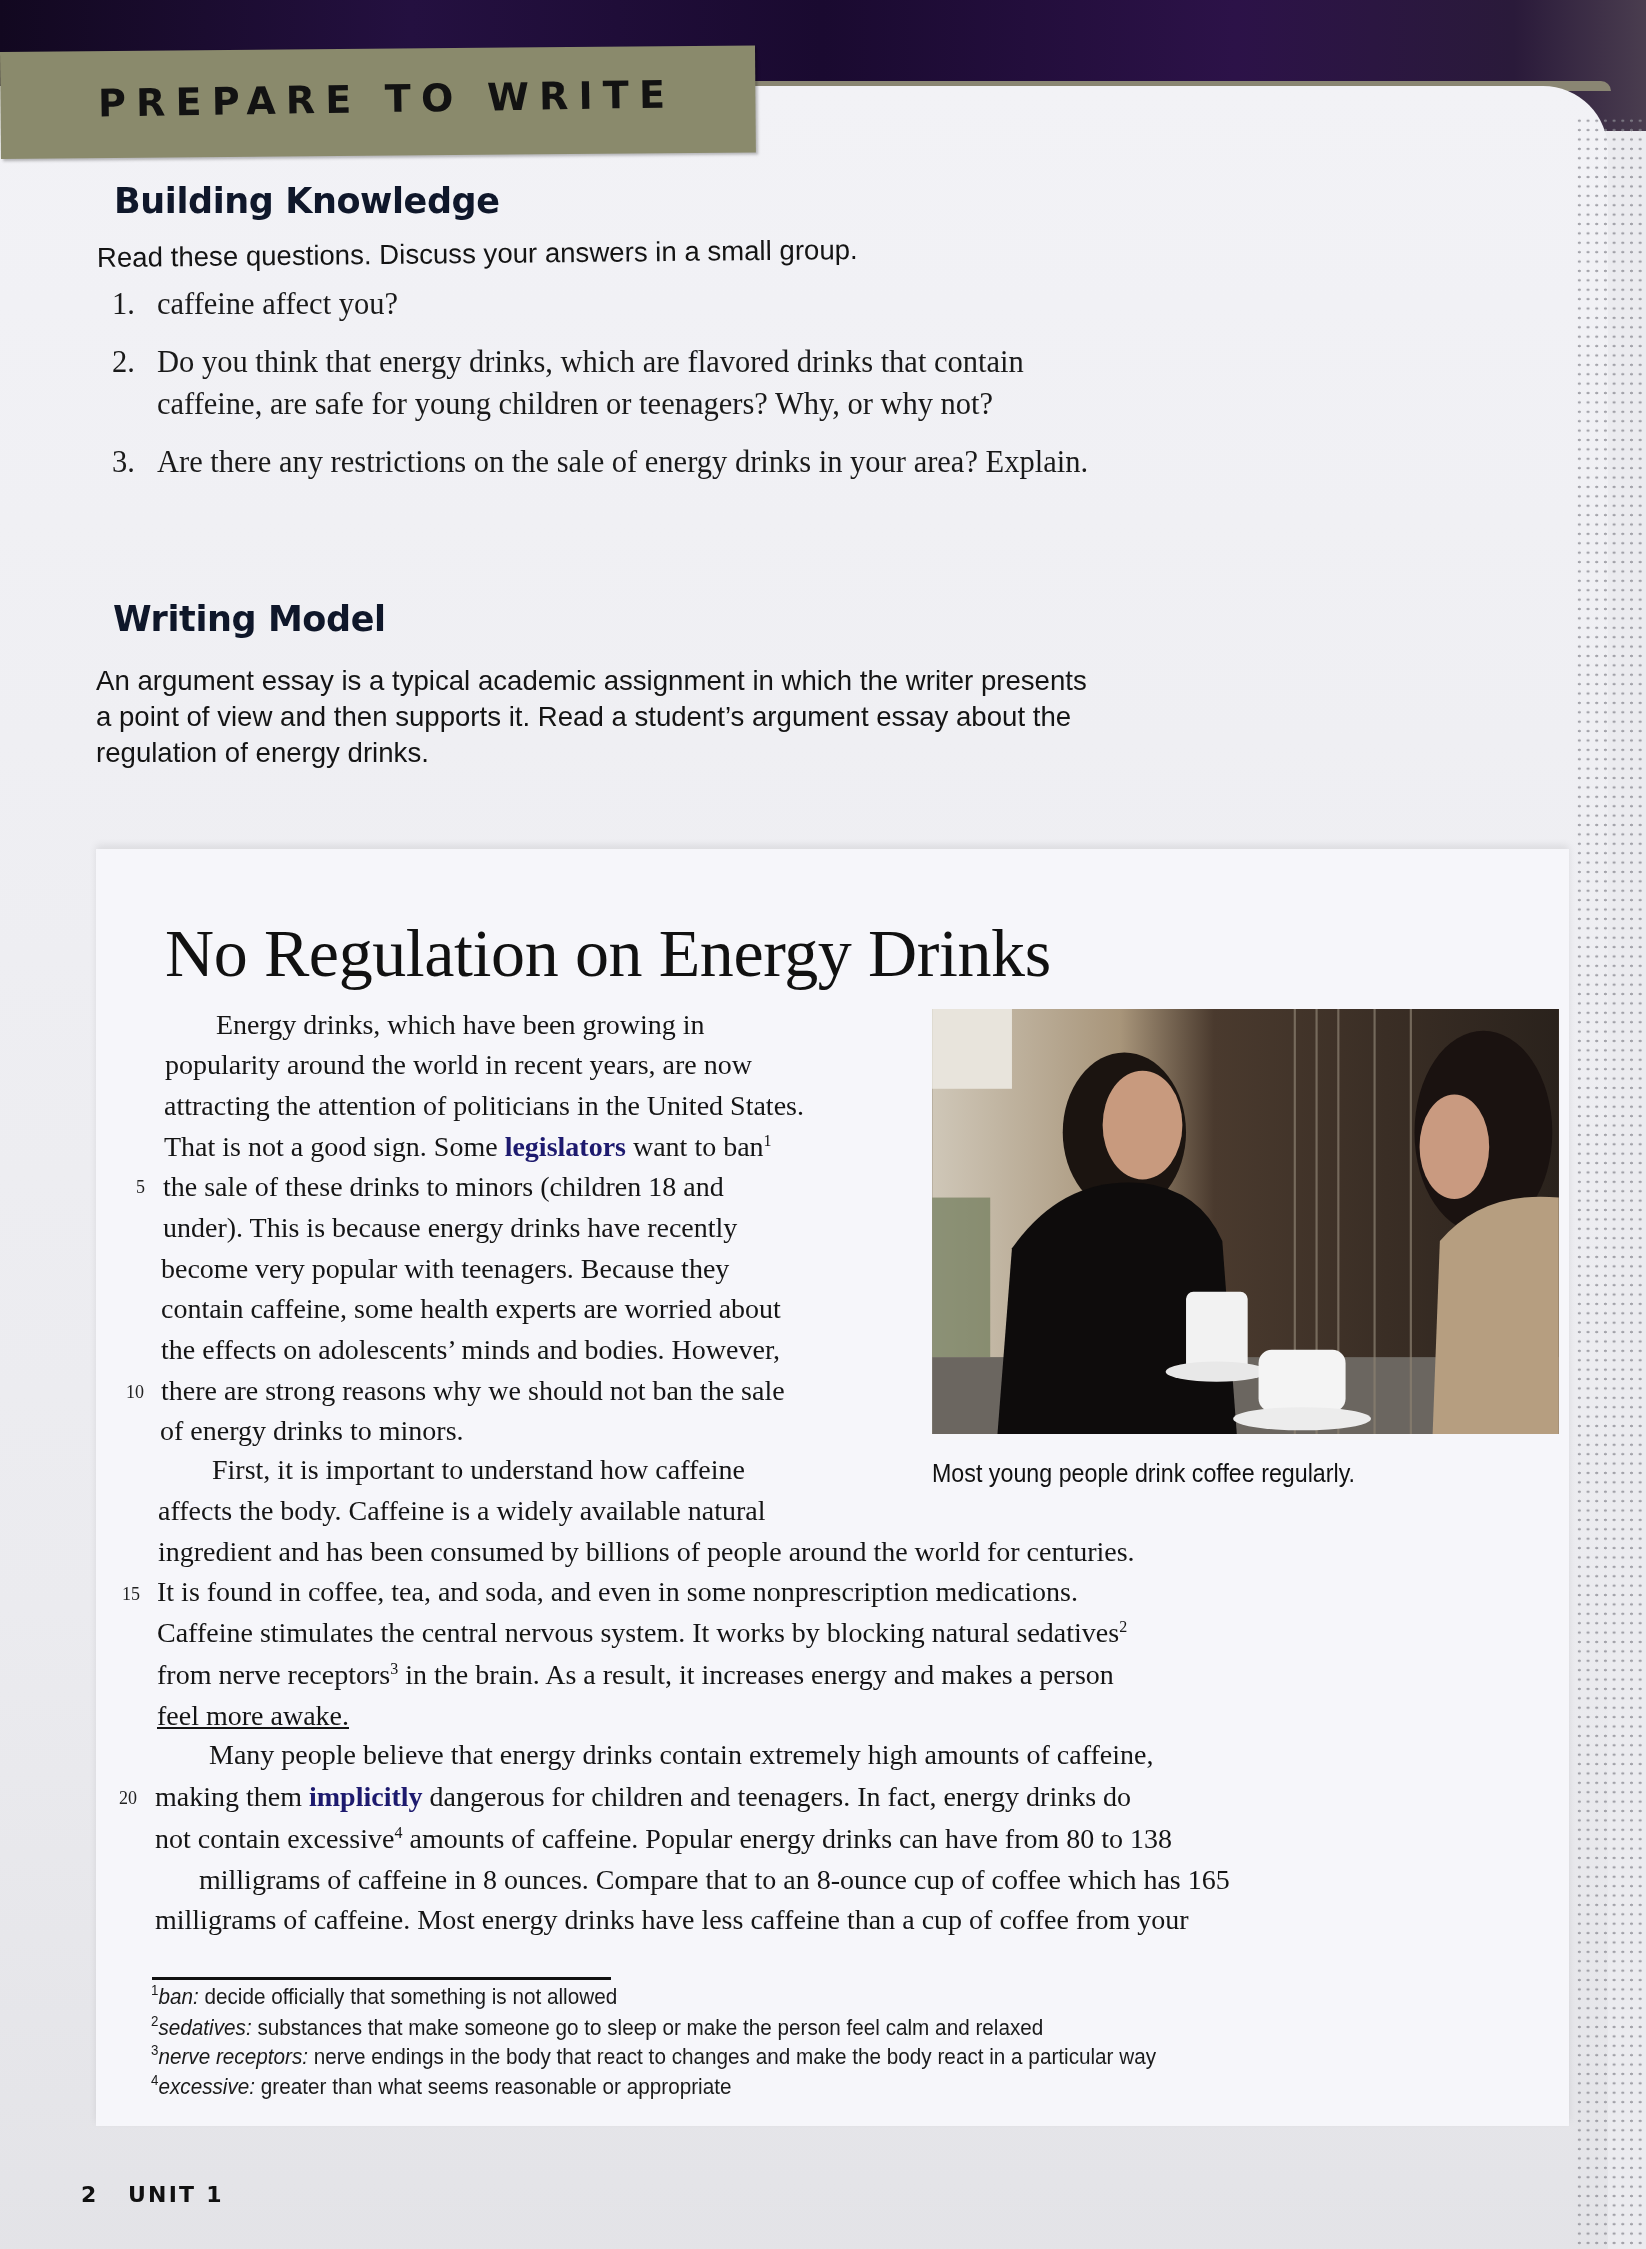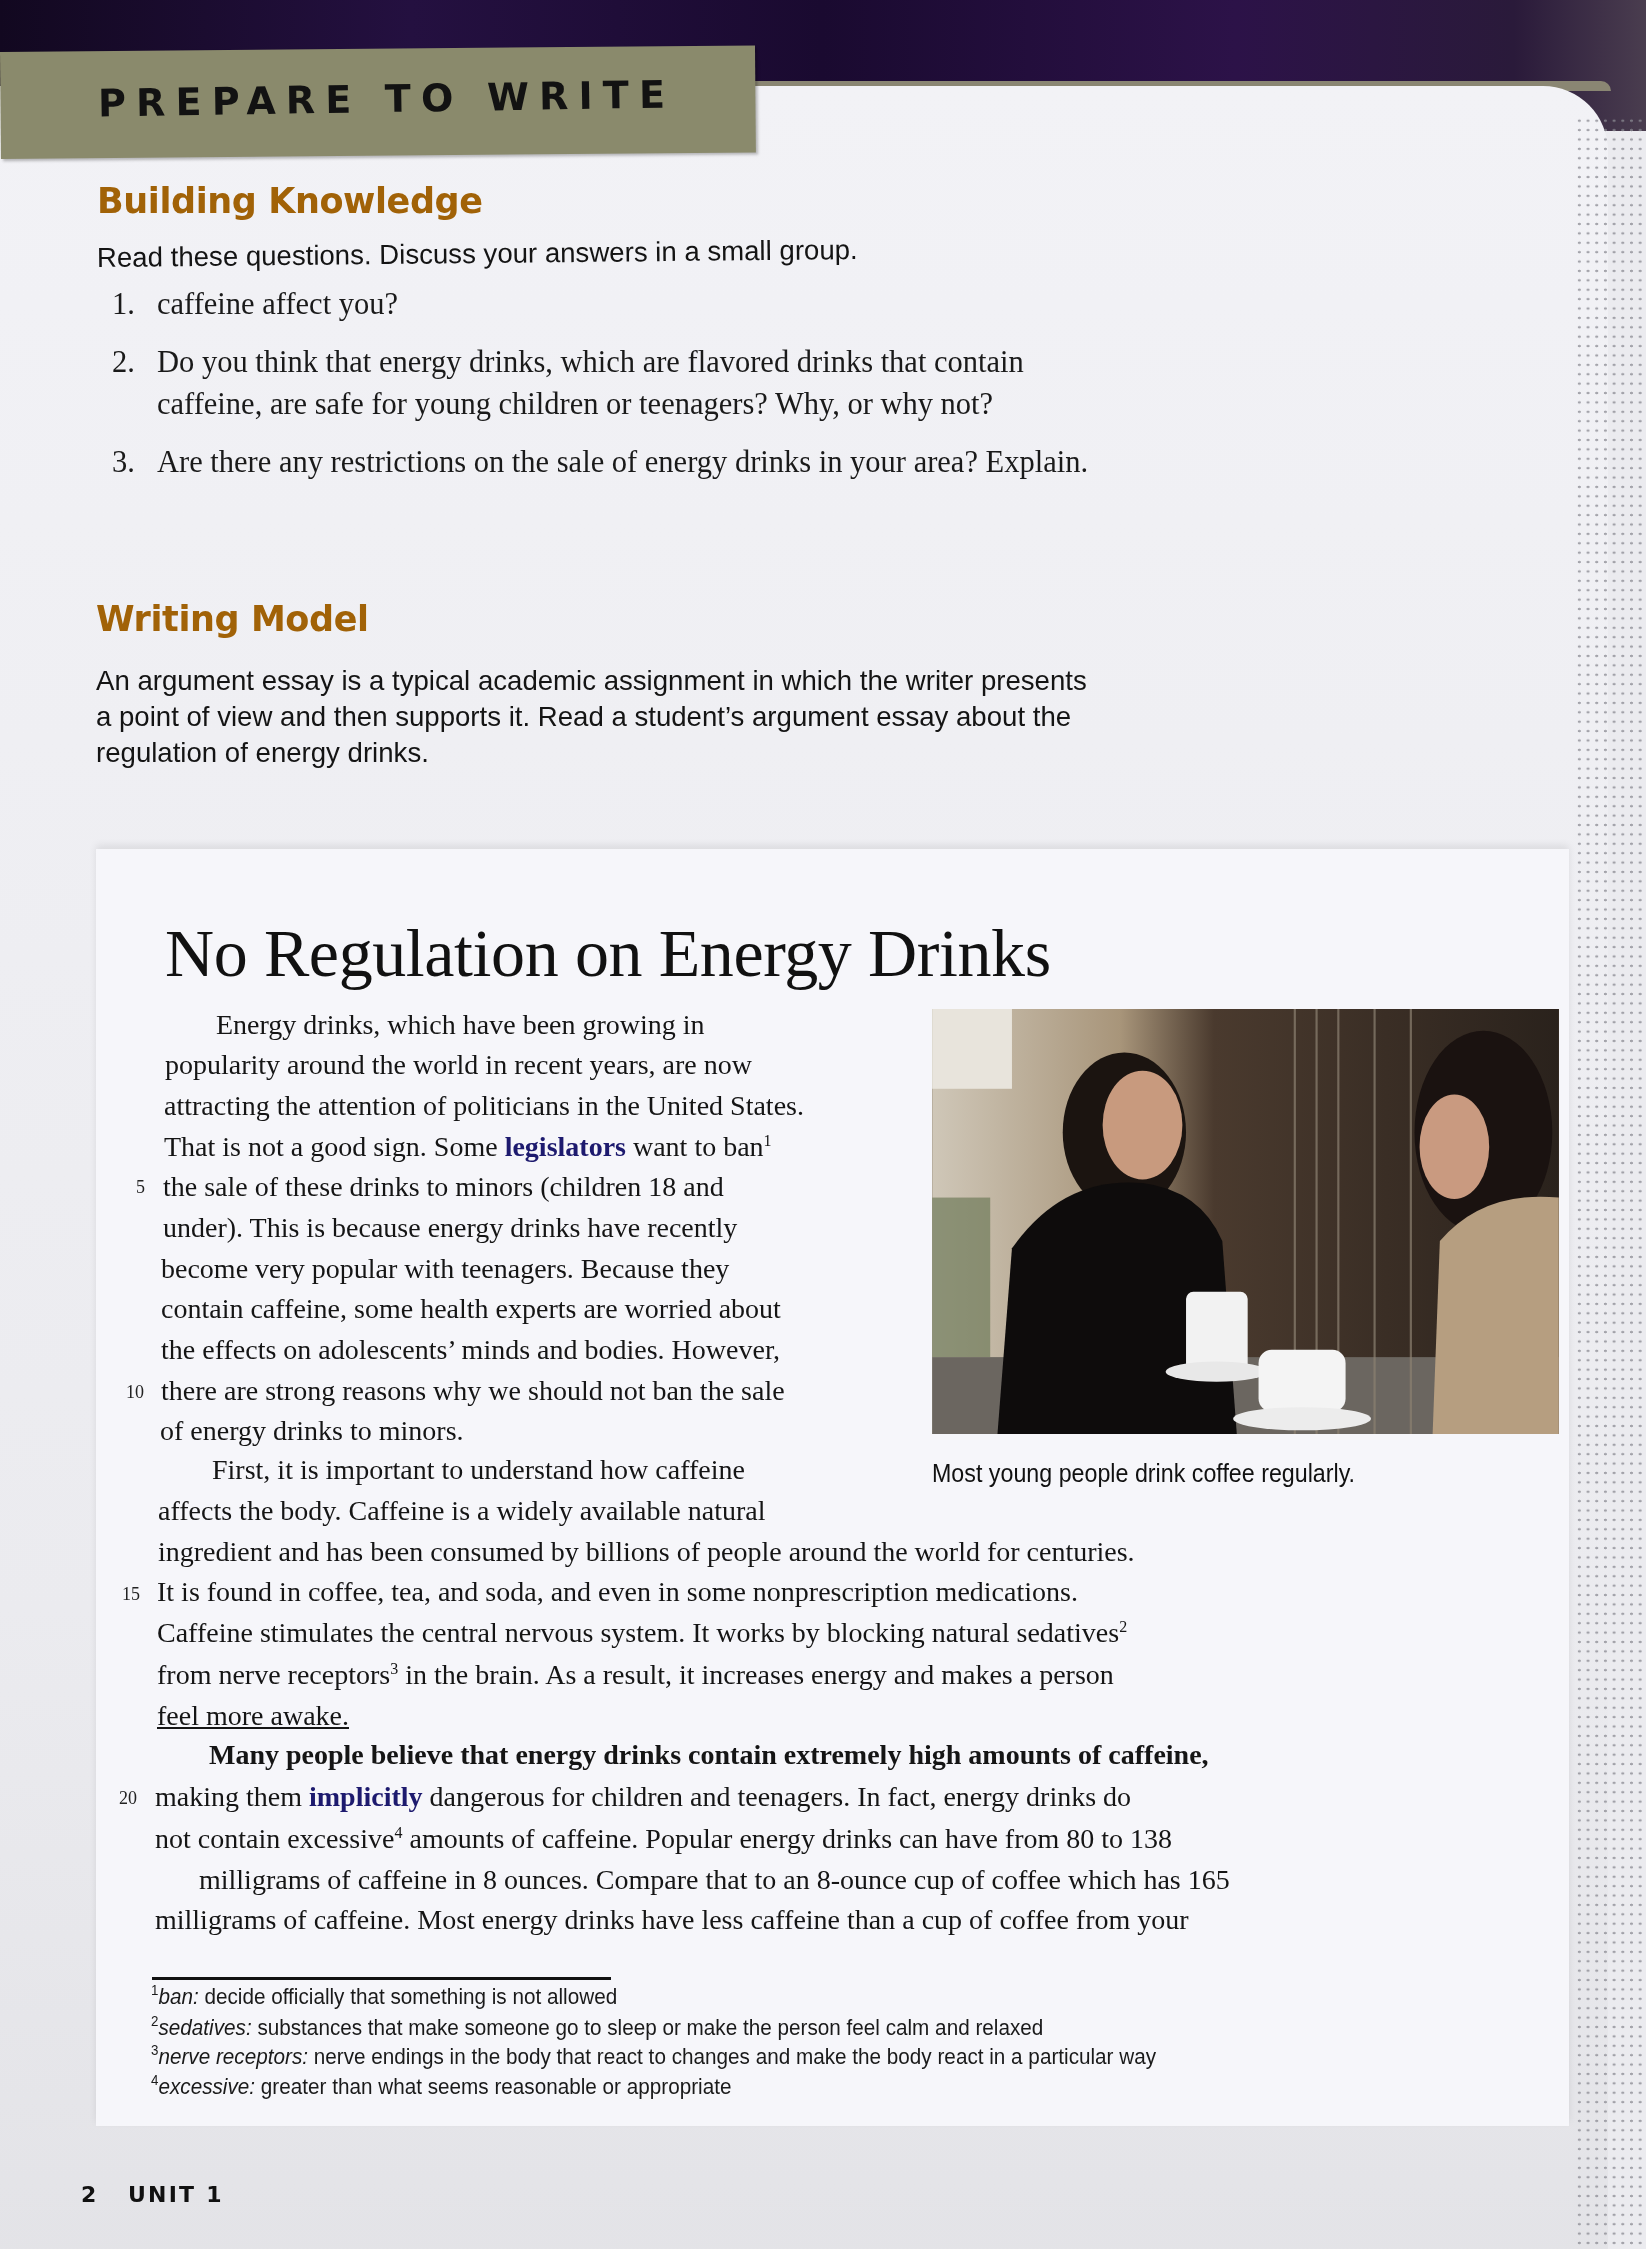--- a/index.html
+++ b/index.html
@@ -34,21 +34,21 @@
     transform: rotate(-0.5deg); transform-origin: left top;
   }
   .banner-text {
     position: absolute; left: 98px; top: 77px;
     font-family: "DejaVu Sans", sans-serif; font-weight: bold;
     font-size: 38px; letter-spacing: 10.2px; color: #121212;
     transform: rotate(-0.9deg);
   }
   .h2 {
     position: absolute; font-family: "DejaVu Sans", sans-serif; font-weight: bold;
-    color: #a16207; font-size: 35px; letter-spacing: -0.4px;
+    color: #0f172a; font-size: 35px; letter-spacing: -0.4px; margin-left: 17px;
   }
   .intro {
     position: absolute; font-family: "Liberation Sans", sans-serif;
     font-size: 27.6px; color: #141414; line-height: 36px;
   }
   .q-list { position: absolute; left: 112px; top: 283px; width: 1161px; }
   .q-item {
     display: flex; font-family: "Liberation Serif", serif; font-size: 30.5px;
     color: #1a1a1a; line-height: 42px; margin-bottom: 10.2px;
   }
@@ -191,21 +191,21 @@
 <div class="line" style="left:161px; top:1375px;">there are strong reasons why we should not ban the sale</div>
 <div class="line" style="left:160px; top:1415px;">of energy drinks to minors.</div>
 <div class="line" style="left:212px; top:1454px;">First, it is important to understand how caffeine</div>
 <div class="line" style="left:158px; top:1495px;">affects the body. Caffeine is a widely available natural</div>
 <div class="line" style="left:158px; top:1536px;">ingredient and has been consumed by billions of people around the world for centuries.</div>
 <div class="ln" style="left:122px; top:1584px;">15</div>
 <div class="line" style="left:157px; top:1576px;">It is found in coffee, tea, and soda, and even in some nonprescription medications.</div>
 <div class="line" style="left:157px; top:1617px;"><span>Caffeine stimulates the central nervous system. It works by blocking natural sedatives</span><sup>2</sup></div>
 <div class="line" style="left:157px; top:1659px;"><span>from nerve receptors</span><sup>3</sup><span> in the brain. As a result, it increases energy and makes a person</span></div>
 <div class="line" style="left:157px; top:1700px;text-decoration:underline;">feel more awake.</div>
-<div class="line" style="left:209px; top:1739px;font-weight:bold;">Many people believe that energy drinks contain extremely high amounts of caffeine,</div>
+<div class="line" style="left:209px; top:1739px;">Many people believe that energy drinks contain extremely high amounts of caffeine,</div>
 <div class="ln" style="left:119px; top:1788px;">20</div>
 <div class="line" style="left:155px; top:1781px;"><span>making them </span><span class="kw">implicitly</span><span> dangerous for children and teenagers. In fact, energy drinks do</span></div>
 <div class="line" style="left:155px; top:1823px;"><span>not contain excessive</span><sup>4</sup><span> amounts of caffeine. Popular energy drinks can have from 80 to 138</span></div>
 <div class="line" style="left:155px; top:1864px;margin-left:44px;">milligrams of caffeine in 8 ounces. Compare that to an 8-ounce cup of coffee which has 165</div>
 <div class="line" style="left:155px; top:1904px;">milligrams of caffeine. Most energy drinks have less caffeine than a cup of coffee from your</div>
 
 <div class="fn-rule"></div>
 <div class="fn" style="top:1984px;"><sup>1</sup><i>ban:</i><span> decide officially that something is not allowed</span></div>
 <div class="fn" style="top:2015px;"><sup>2</sup><i>sedatives:</i><span> substances that make someone go to sleep or make the person feel calm and relaxed</span></div>
 <div class="fn" style="top:2044px;"><sup>3</sup><i>nerve receptors:</i><span> nerve endings in the body that react to changes and make the body react in a particular way</span></div>

